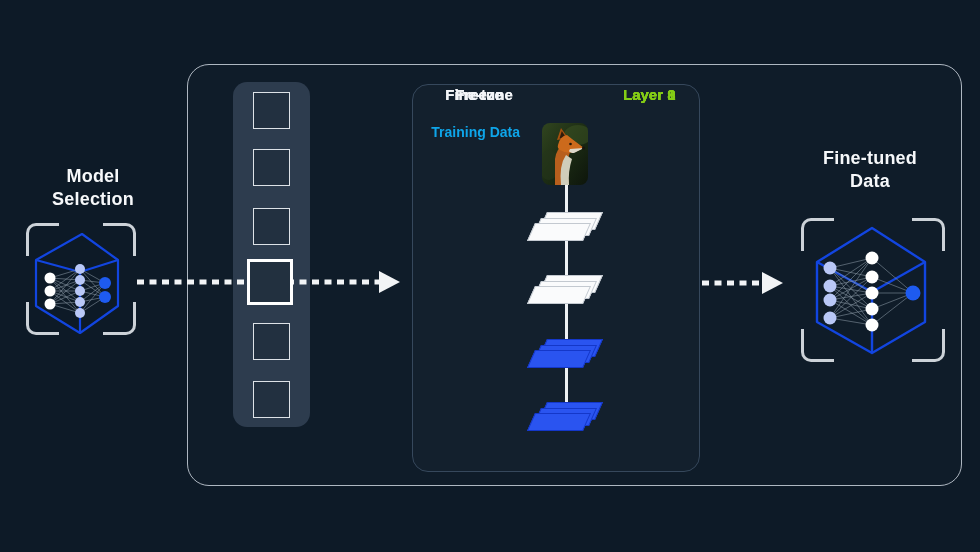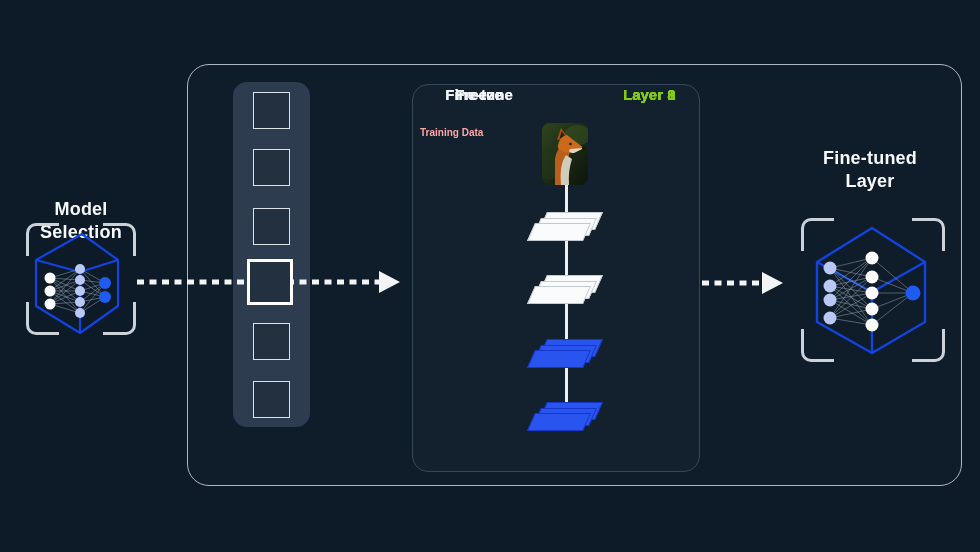--- a/index.html
+++ b/index.html
@@ -51,21 +51,21 @@
   
   .arrow{overflow:visible;z-index:3;}
   
   #panel{
     left:412px;top:84px;width:288px;height:388px;box-sizing:border-box;
     border:1.5px solid #36485c;border-radius:16px;
     background:rgba(255,255,255,0.02);z-index:2;
   }
   #panel .p-title{
     left:7px;top:38px;width:100px;
-    font-size:10px;font-weight:700;line-height:19px;text-align:left;color:#fca5a5;
+    font-size:14px;font-weight:700;line-height:19px;text-align:right;color:#0ea5e9;
   }
   #fox{
     left:129px;top:38px;width:46px;height:62px;border-radius:8px;overflow:hidden;
   }
   #vline{left:152px;top:100px;width:2.5px;height:228px;background:#eef1f4;}
   .row-action{
     left:16px;width:100px;height:20px;font-size:15px;font-weight:700;
     line-height:20px;text-align:center;color:#f3f5f8;
   }
   .row-layer{
@@ -80,21 +80,21 @@
   .stack.freeze .sheet{background:var(--freeze-white);border:1px solid #c3c9d0;}
   .stack.finetune .sheet{background:var(--accent-blue);border:1px solid #1437c9;} .r1.stack{top:127px;} .r2.stack{top:190px;} .r3.stack{top:254px;} .r4.stack{top:317px;}
 </style>
 </head>
 <body>
 
 <div id="canvas">
 
   <div id="outer-box" class="abs"></div>
 
-  <div class="abs big-title" style="left:19px;top:165px;width:124px;margin-top:33px;">Model Selection</div>
+  <div class="abs big-title" style="left:31px;top:165px;width:124px;">Model Selection</div>
 
   <div class="abs frame" style="left:26px;top:223px;width:110px;height:112px;">
     <span class="c tl"></span>
     <span class="c tr"></span>
     <span class="c bl"></span>
     <span class="c br"></span>
   </div>
 
   <svg class="abs" style="left:30px;top:226px;" width="105" height="112" viewBox="0 0 105 112">
     <polygon points="52,8 88,34 88,80 50,107 6,80 6,34" fill="none" stroke="var(--cube-outline)" stroke-width="2.2" stroke-linejoin="round"></polygon>
@@ -210,21 +210,21 @@
       <span class="sheet s3"></span>
     </div>
     <div class="abs row-layer r4">Layer 8</div>
   </div>
 
   <svg class="abs arrow" style="left:702px;top:267px;" width="82" height="32" viewBox="0 0 82 32">
     <line x1="0" y1="16" x2="60" y2="16" stroke="#f2f4f6" stroke-width="5" stroke-dasharray="7 5.5"></line>
     <polygon points="60,5 81,16 60,27" fill="#f2f4f6"></polygon>
   </svg>
 
-  <div class="abs big-title" style="left:810px;top:147px;width:120px;">Fine-tuned Layer</div>
+  <div class="abs big-title" style="left:810px;top:147px;width:120px;">Fine-tuned Data</div>
 
   <div class="abs frame" style="left:801px;top:218px;width:144px;height:144px;">
     <span class="c tl"></span>
     <span class="c tr"></span>
     <span class="c bl"></span>
     <span class="c br"></span>
   </div>
 
   <svg class="abs" style="left:808px;top:222px;" width="135" height="142" viewBox="0 0 135 142">
     <polygon points="64,6 117,40 117,100 64,131 9,100 9,40" fill="none" stroke="var(--cube-outline)" stroke-width="2.4" stroke-linejoin="round"></polygon>

